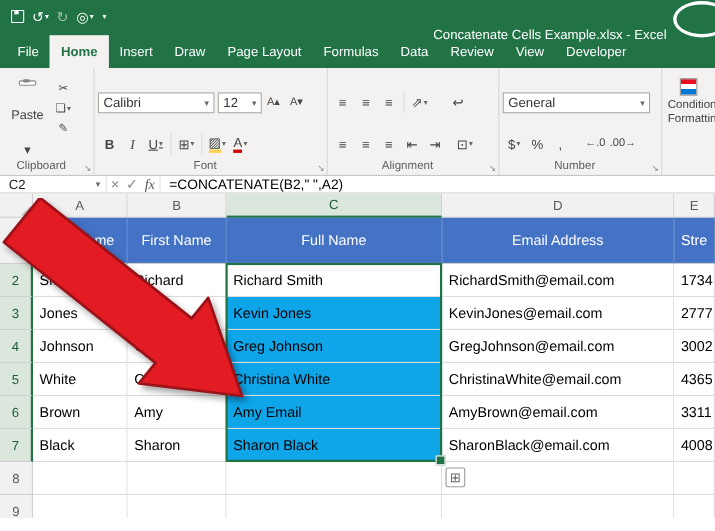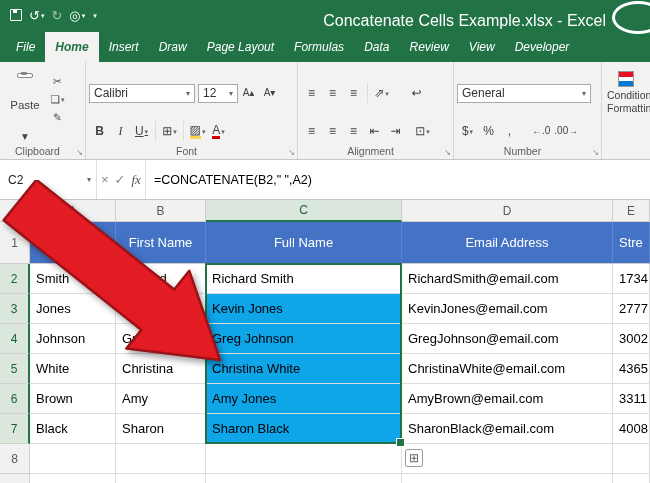--- a/index.html
+++ b/index.html
@@ -7,26 +7,26 @@
   .app{position:relative;width:650px;height:483px;overflow:hidden;}
 
   
   .titlebar{height:30px;background:#217346;display:flex;align-items:center;color:#fff;position:relative;}
   .qat{display:flex;align-items:center;gap:3px;padding-left:8px;}
   .qbtn{color:#fff;font-size:13px;display:flex;align-items:center;padding:0 2px;line-height:1;}
   .qbtn .dd{font-size:7px;margin-left:1px;}
   .qbtn.dim{opacity:.55;}
   .floppy{width:10px;height:10px;border:1.5px solid #fff;border-radius:1px;position:relative;display:inline-block;}
   .floppy:before{content:"";position:absolute;top:0;left:2px;width:4px;height:3px;background:#fff;}
-  .wintitle{position:absolute;right:44px;top:12px;font-size:16px;color:#fff;white-space:nowrap;}
+  .wintitle{position:absolute;right:44px;top:24px;font-size:12px;color:#fff;white-space:nowrap;}
   .annot-circle{position:absolute;right:-14px;top:1px;width:46px;height:27px;border:3px solid #fff;border-radius:50%;}
 
   
   .tabbar{height:32px;background:#217346;display:flex;align-items:flex-end;padding-left:6px;}
-  .tab{color:#fff;font-size:12px;padding:8px 10px 8px;white-space:nowrap;cursor:default;font-style:italic;}
+  .tab{color:#fff;font-size:12px;padding:8px 10px 8px;white-space:nowrap;cursor:default;}
   .tab.active{background:#f3f2f1;color:#217346;font-weight:bold;}
 
   
   .ribbon{height:98px;background:#f3f2f1;border-bottom:1px solid #c8c6c4;display:flex;box-sizing:border-box;}
   .rgroup{position:relative;border-right:1px solid #d8d6d4;box-sizing:border-box;padding:5px 3px 16px;}
   .glabel{position:absolute;bottom:2px;left:0;right:10px;text-align:center;font-size:10.5px;color:#605e5c;white-space:nowrap;}
   .launcher{position:absolute;right:2px;bottom:2px;font-size:8px;color:#8a8886;}
   .rrow{display:flex;align-items:center;height:24px;margin-top:14px;}
   .ibtn{min-width:17px;height:20px;display:flex;align-items:center;justify-content:center;font-size:12px;color:#444;padding:0 2px;line-height:1;white-space:nowrap;}
   .ibtn .dd{font-size:7px;margin-left:1px;color:#666;}
@@ -49,21 +49,21 @@
   .condicon{width:14px;height:14px;border:1px solid #999;margin:4px auto 2px;background:linear-gradient(180deg,#e81123 0 33%,#ffffff 33% 66%,#0078d4 66%);}
   .condline{font-size:10.5px;color:#444;white-space:nowrap;line-height:13px;padding-left:2px;}
 
   .bold-b{font-weight:bold;}
   .ital-i{font-style:italic;font-family:"Liberation Serif",serif;}
   .und-u{text-decoration:underline;}
   .fontcolor{border-bottom:3px solid #c00;padding-bottom:0;}
   .fillcolor{border-bottom:3px solid #ffd34d;padding-bottom:0;}
 
   
-  .fbar{height:40px;background:#fff;border-bottom:1px solid #c8c6c4;display:flex;align-items:stretch;box-sizing:border-box;}
+  .fbar{height:16px;background:#fff;border-bottom:1px solid #c8c6c4;display:flex;align-items:stretch;box-sizing:border-box;}
   .namebox{width:88px;border-right:1px solid #e1dfdd;display:flex;align-items:center;padding-left:8px;font-size:12px;color:#222;position:relative;}
   .namebox .dd{position:absolute;right:5px;font-size:8px;color:#666;}
   .fbtns{display:flex;align-items:center;border-right:1px solid #e1dfdd;padding:0 4px;gap:6px;}
   .fbtn{font-size:13px;color:#8a8886;line-height:1;}
   .fx{font-family:"Liberation Serif",serif;font-style:italic;color:#555;font-size:13px;}
   .fformula{flex:1;display:flex;align-items:center;padding-left:8px;font-size:12.5px;color:#000;white-space:nowrap;overflow:hidden;}
 
   
   .gridwrap{position:relative;height:295px;overflow:hidden;background:#fff;}
   .gtable{display:grid;grid-template-columns:30px 86px 90px 196px 211px 37px;grid-template-rows:22px 42px repeat(8,30px);width:650px;}
@@ -331,21 +331,21 @@
       <div class="rh sel">5</div>
       <div class="dcell">White</div>
       <div class="dcell">Christina</div>
       <div class="dcell selgray">Christina White</div>
       <div class="dcell">ChristinaWhite@email.com</div>
       <div class="dcell">4365</div>
 
       <div class="rh sel">6</div>
       <div class="dcell">Brown</div>
       <div class="dcell">Amy</div>
-      <div class="dcell selgray">Amy Jones</div>
+      <div class="dcell selgray">Amy Email</div>
       <div class="dcell">AmyBrown@email.com</div>
       <div class="dcell">3311</div>
 
       <div class="rh sel">7</div>
       <div class="dcell">Black</div>
       <div class="dcell">Sharon</div>
       <div class="dcell selgray">Sharon Black</div>
       <div class="dcell">SharonBlack@email.com</div>
       <div class="dcell">4008</div>
 

